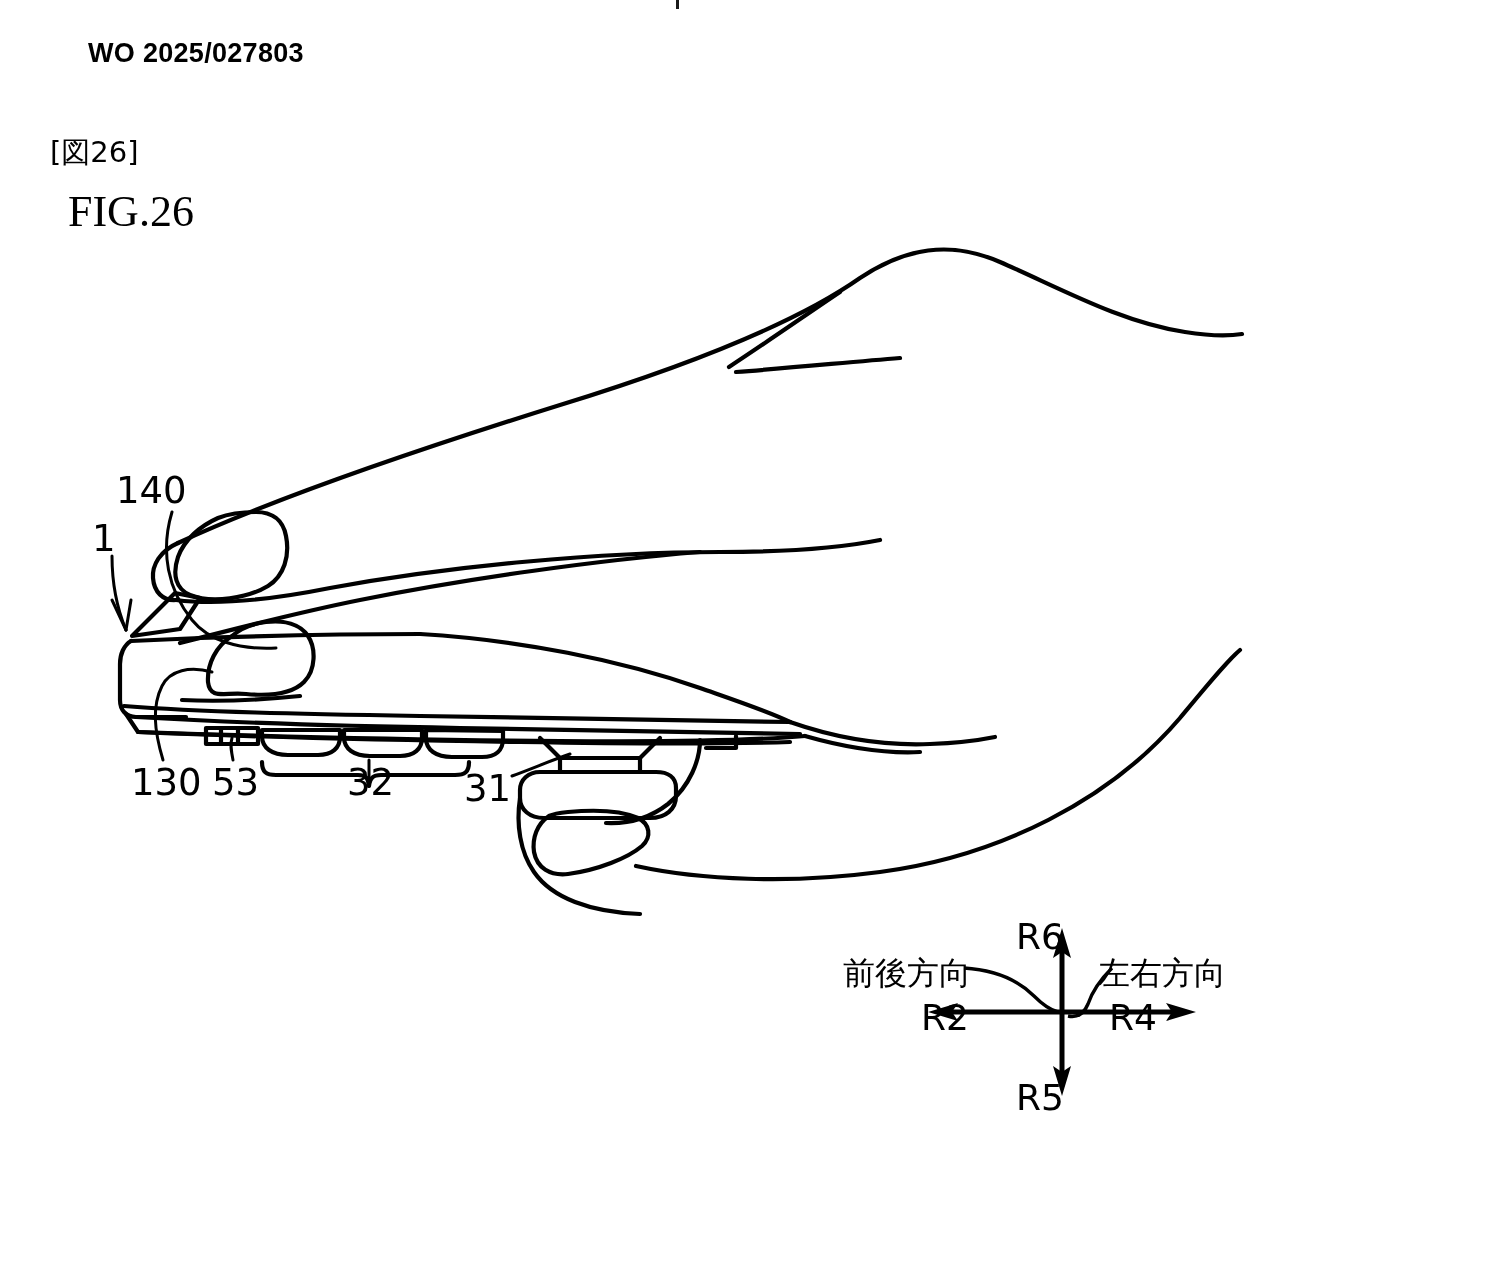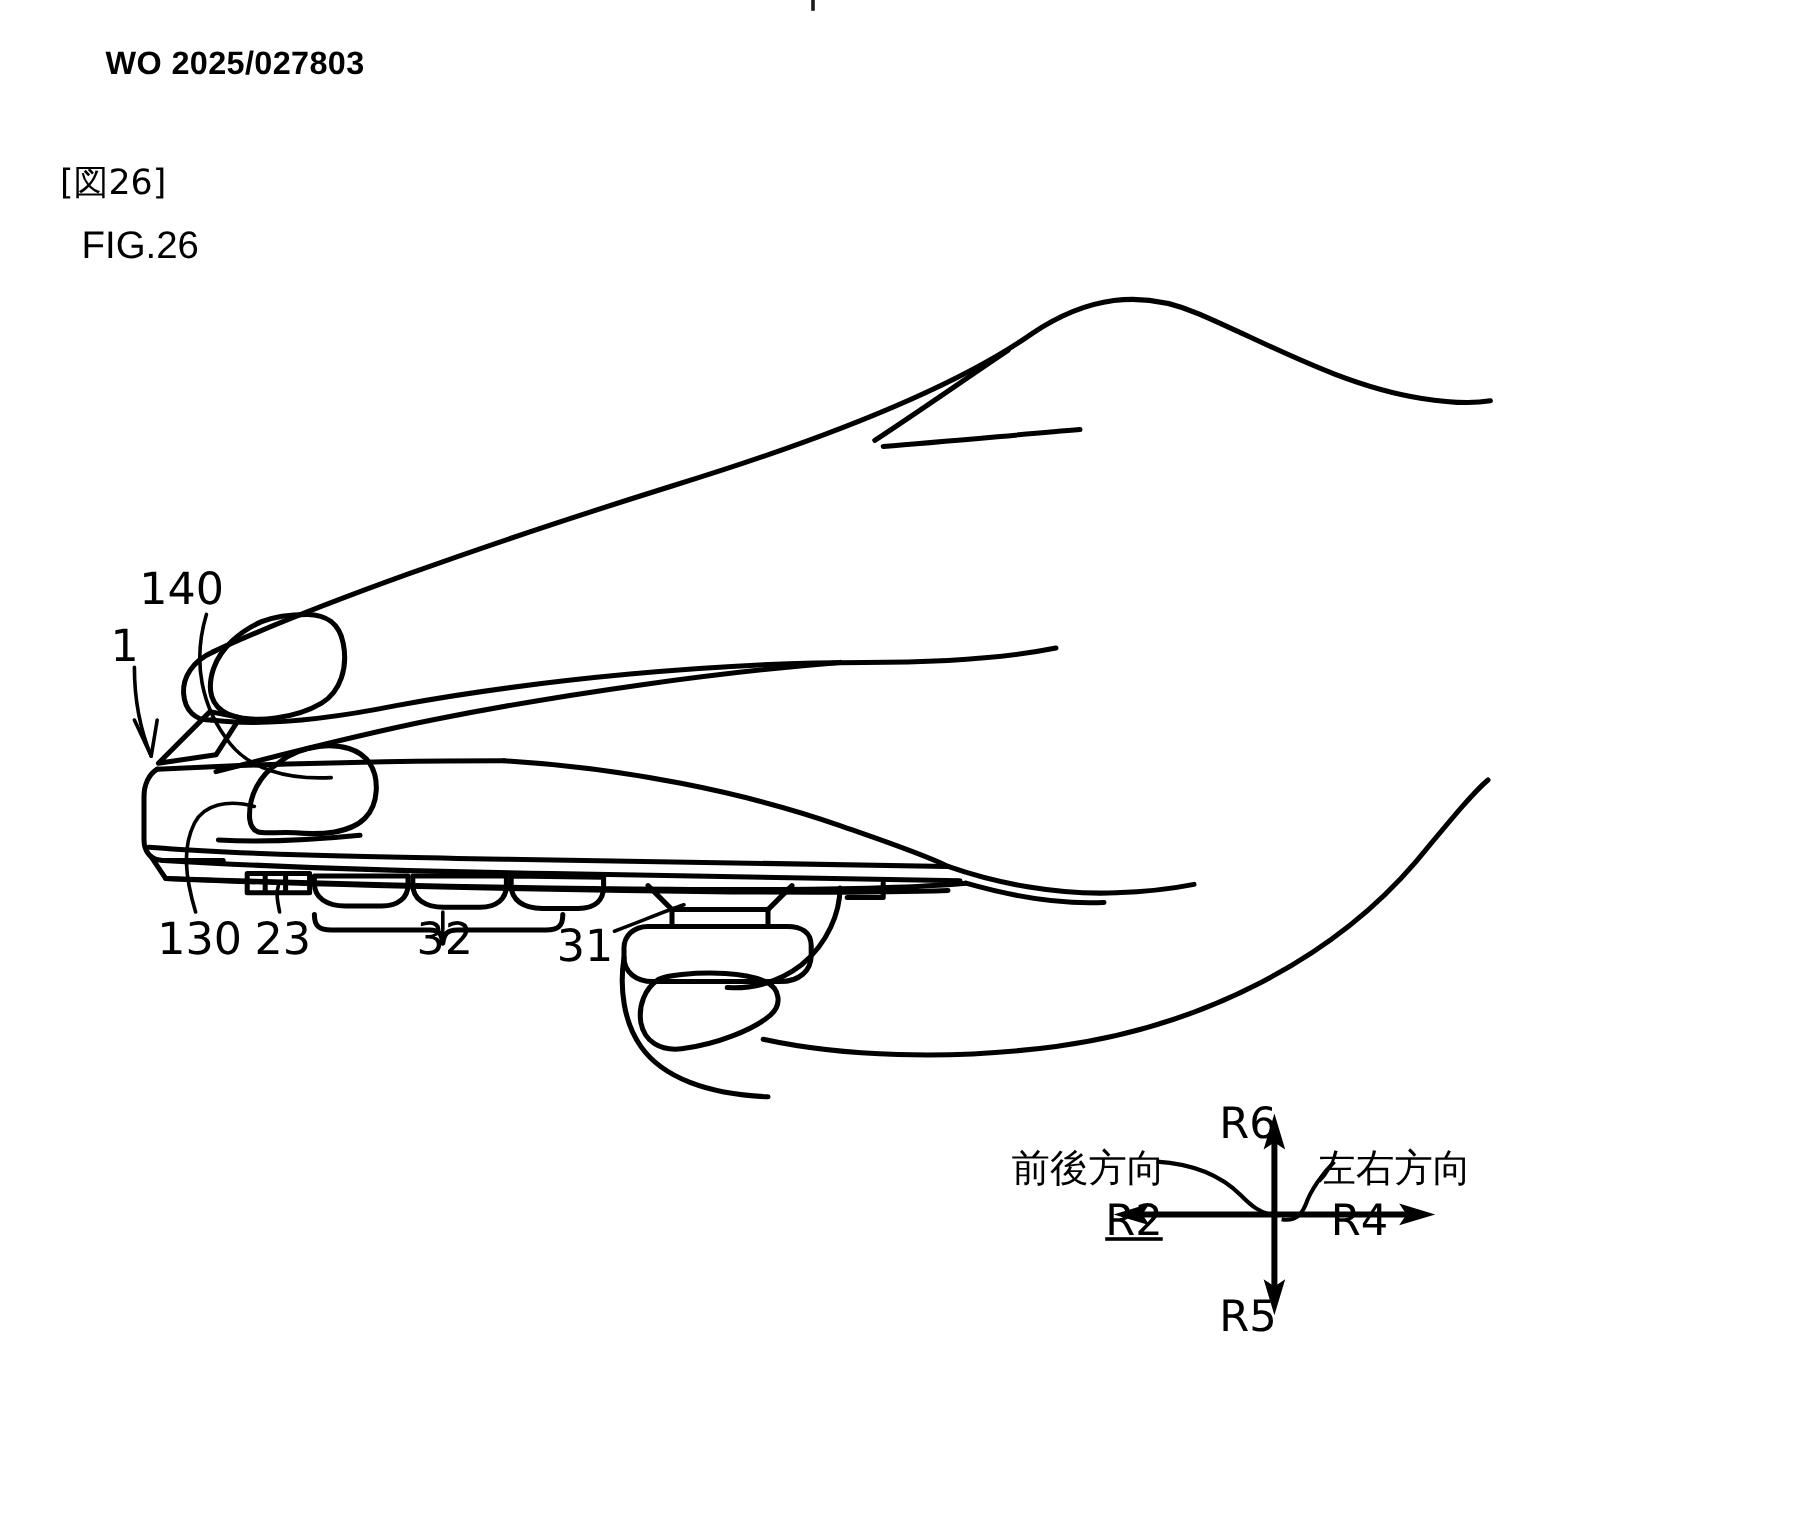--- a/index.html
+++ b/index.html
@@ -40,22 +40,22 @@
     left: 50px;
     top: 133px;
     font-size: 29px;
     font-family: "DejaVu Sans", sans-serif;
     white-space: nowrap;
   }
   #fig-title {
     position: absolute;
     left: 68px;
     top: 186px;
-    font-size: 32px;
-    font-family: Liberation Sans, sans-serif;
+    font-size: 44px;
+    font-family: Liberation Serif, serif;
     letter-spacing: 0px;
     white-space: nowrap;
   }
 
   
   #drawing {
     position: absolute;
     left: 0; top: 0;
     width: 1500px;
     height: 1262px;
@@ -79,21 +79,21 @@
   
   .dirlabel {
     position: absolute;
     font-family: "DejaVu Sans", sans-serif;
     font-size: 36px;
     line-height: 1;
     white-space: nowrap;
   }
   #dir-r6 { left: 1016px; top: 919px; }
   #dir-r5 { left: 1016px; top: 1080px; }
-  #dir-r2 { left: 921px;  top: 1000px; text-decoration: underline; }
+  #dir-r2 { left: 921px;  top: 1000px; }
   #dir-r4 { left: 1109px; top: 1000px; text-align: right; }
   .jplabel {
     position: absolute;
     font-family: "DejaVu Sans", sans-serif;
     font-size: 32px;
     line-height: 1;
     white-space: nowrap;
   }
   #dir-fb { left: 843px;  top: 957px; }
   #dir-lr { left: 1098px; top: 957px; }
@@ -274,21 +274,21 @@
         <path d="M 369 760 L 369 786"></path>
 
         <path d="M 512 776 C 534 768, 552 760, 570 754"></path>
       </g>
     </g>
   </svg>
 
   <div class="ref" id="ref-140">140</div>
   <div class="ref" id="ref-1">1</div>
   <div class="ref" id="ref-130">130</div>
-  <div class="ref" id="ref-33">23</div>
+  <div class="ref" id="ref-33">53</div>
   <div class="ref" id="ref-32">32</div>
   <div class="ref" id="ref-31">31</div>
 
   <svg id="dirkey" style="position:absolute; left:900px; top:910px; width:320px; height:200px;" viewBox="0 0 320 200">
     <g fill="#000000" stroke="#000000" stroke-width="5" stroke-linecap="butt">
 
       <line x1="162" y1="32" x2="162" y2="172"></line>
       <polygon points="162,18 153,48 162,42 171,48" stroke="none"></polygon>
       <polygon points="162,186 153,156 162,162 171,156" stroke="none"></polygon>
 

